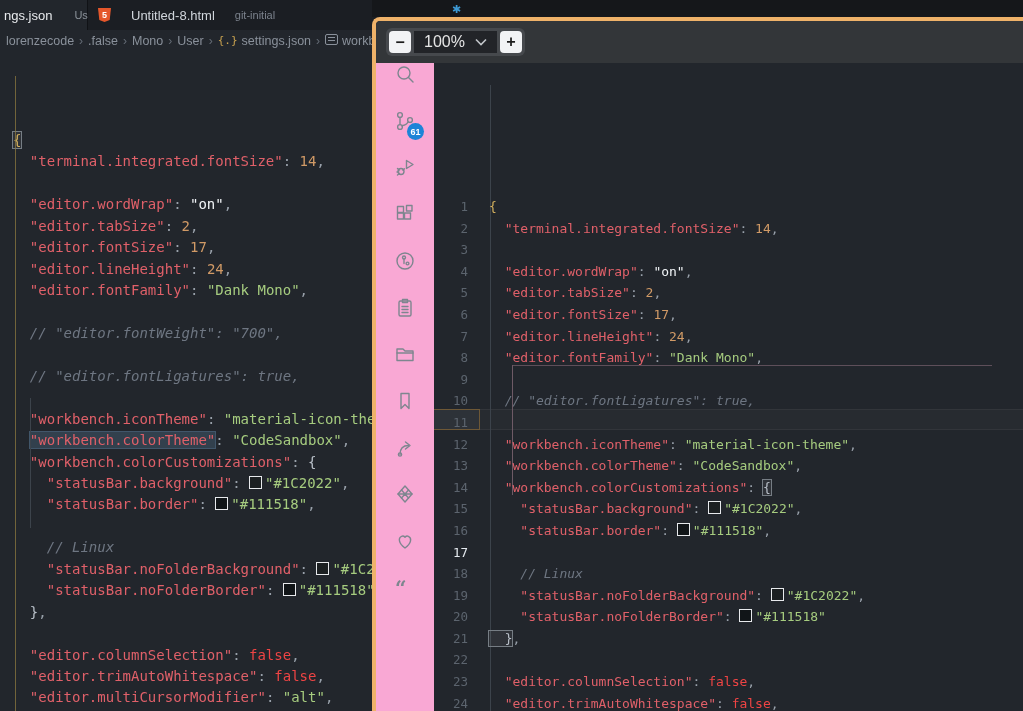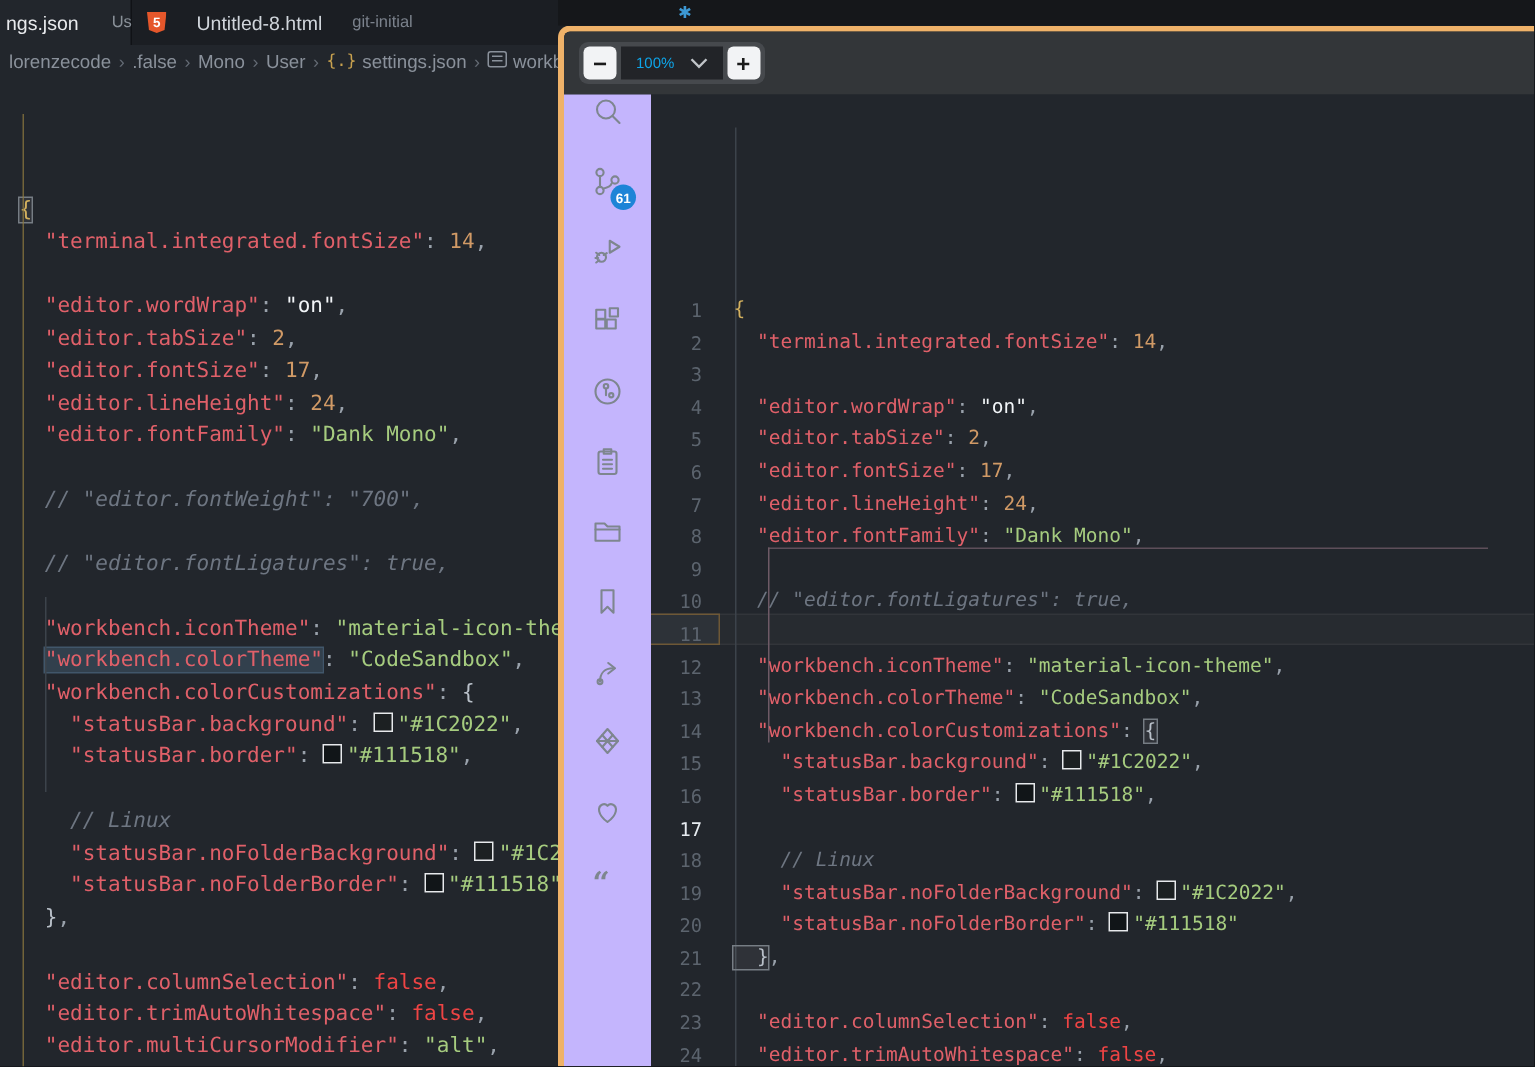--- a/index.html
+++ b/index.html
@@ -54,23 +54,23 @@
       border-top:4px solid #efb269;border-left:4px solid #efb269;border-top-left-radius:8px;
       background:#22262c;box-sizing:border-box;overflow:hidden;}
   .otoolbar{height:42px;background:#333639;border-top-left-radius:4px;display:flex;align-items:center;}
   .zoomgroup{display:flex;align-items:center;margin-left:10px;background:#46494d;
       border-radius:6px;padding:3px;height:28px;box-sizing:border-box;}
   .zbtn{width:22px;height:22px;border:none;border-radius:4px;background:#f2f3f5;color:#1b1b1b;
       font-size:15px;font-weight:bold;line-height:20px;text-align:center;padding:0;cursor:pointer;
       font-family:"DejaVu Sans Mono",monospace;}
   .zmid{display:flex;align-items:center;justify-content:center;gap:10px;background:#222428;
       height:22px;margin:0 3px;padding:0 10px;cursor:pointer;}
-  .zpct{color:#0ea5e9;font-size:10px;}
+  .zpct{color:#e5e5e5;font-size:16px;}
   .obody{position:relative;display:flex;height:648px;}
-  .osidebar{position:relative;width:58px;background:#c4b5fd;flex:none;text-align:right;}
+  .osidebar{position:relative;width:58px;background:#f9a8d4;flex:none;text-align:right;}
   .oicon{position:absolute;left:17px;width:24px;height:24px;}
   .obadge{position:absolute;width:17px;height:17px;border-radius:50%;background:#1d84d7;
       color:#fff;font-size:9px;font-weight:bold;display:flex;align-items:center;justify-content:center;}
   .oeditor{position:relative;flex:1;background:#22262c;overflow:hidden;}
   .orow{display:flex;height:21.6px;line-height:21.6px;font-size:13px;}
   .ln{width:34px;text-align:right;color:#5c646e;font-size:12.5px;flex:none;
       font-family:"DejaVu Sans Mono",monospace;}
   .ocode{margin-left:21px;font-size:13px;}
   .orow.cur .ln{color:#e6ebf0;}
   .cur-row-band{position:absolute;left:0;right:0;top:345.6px;height:21.6px;

